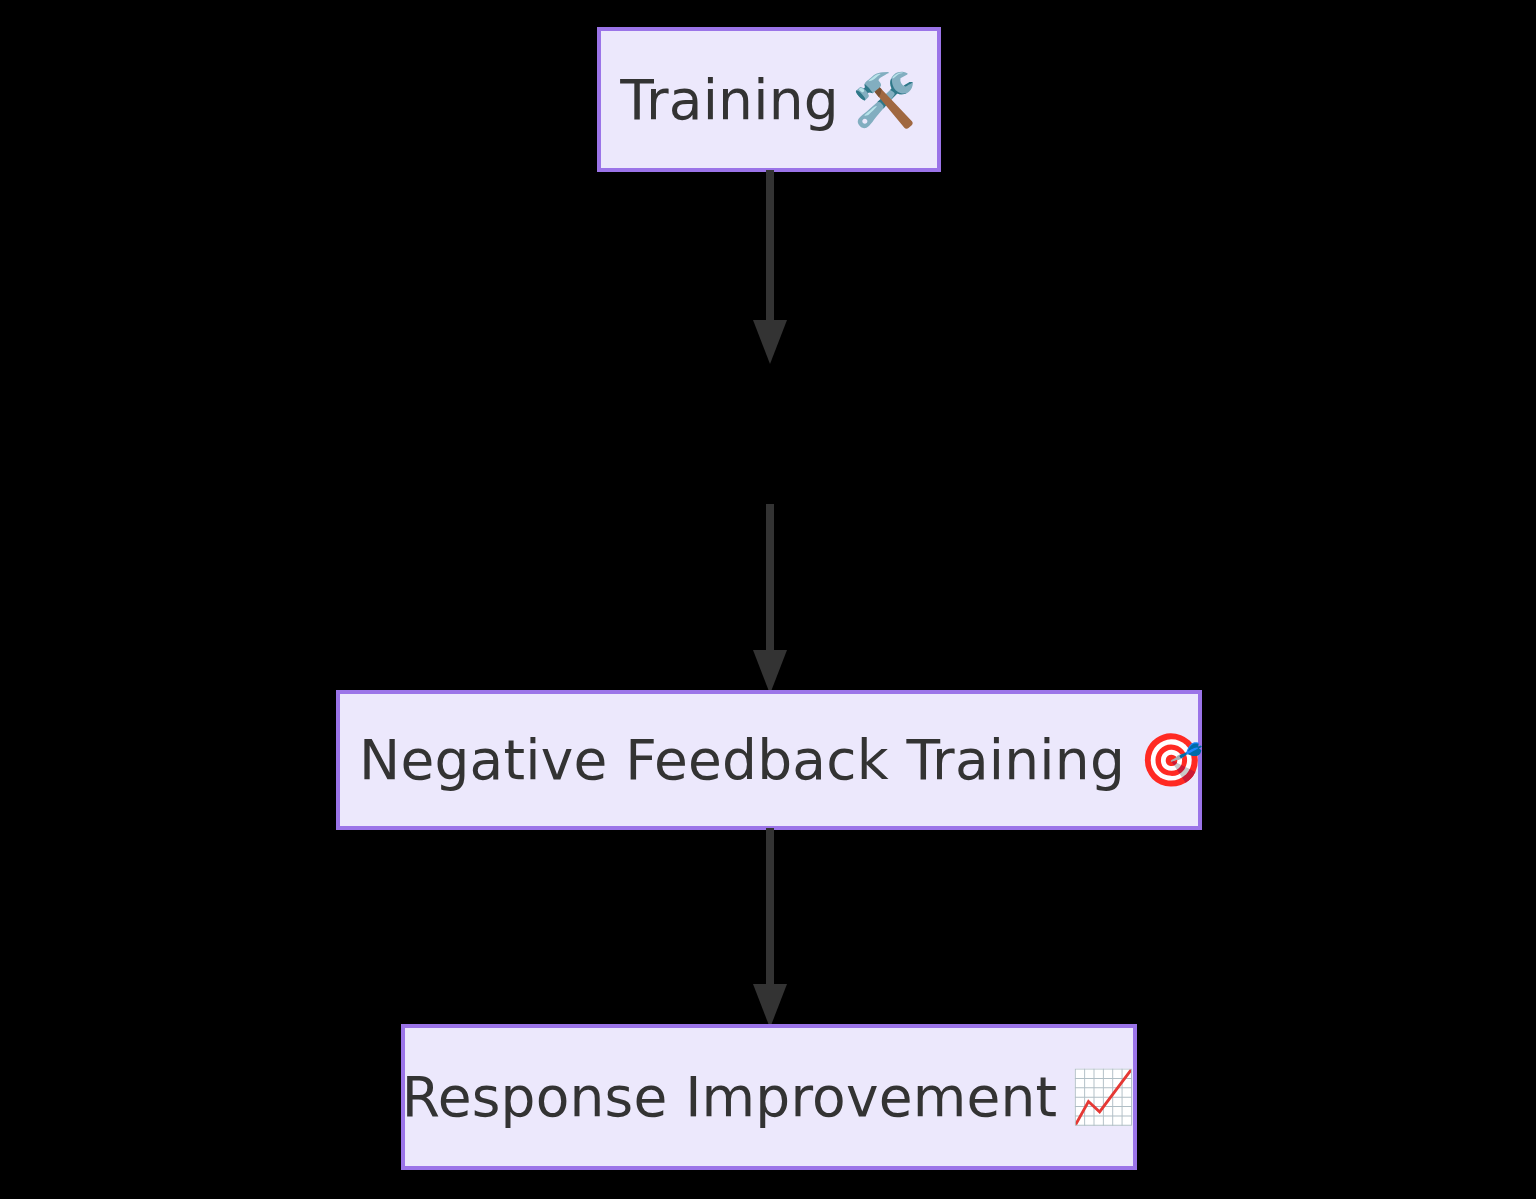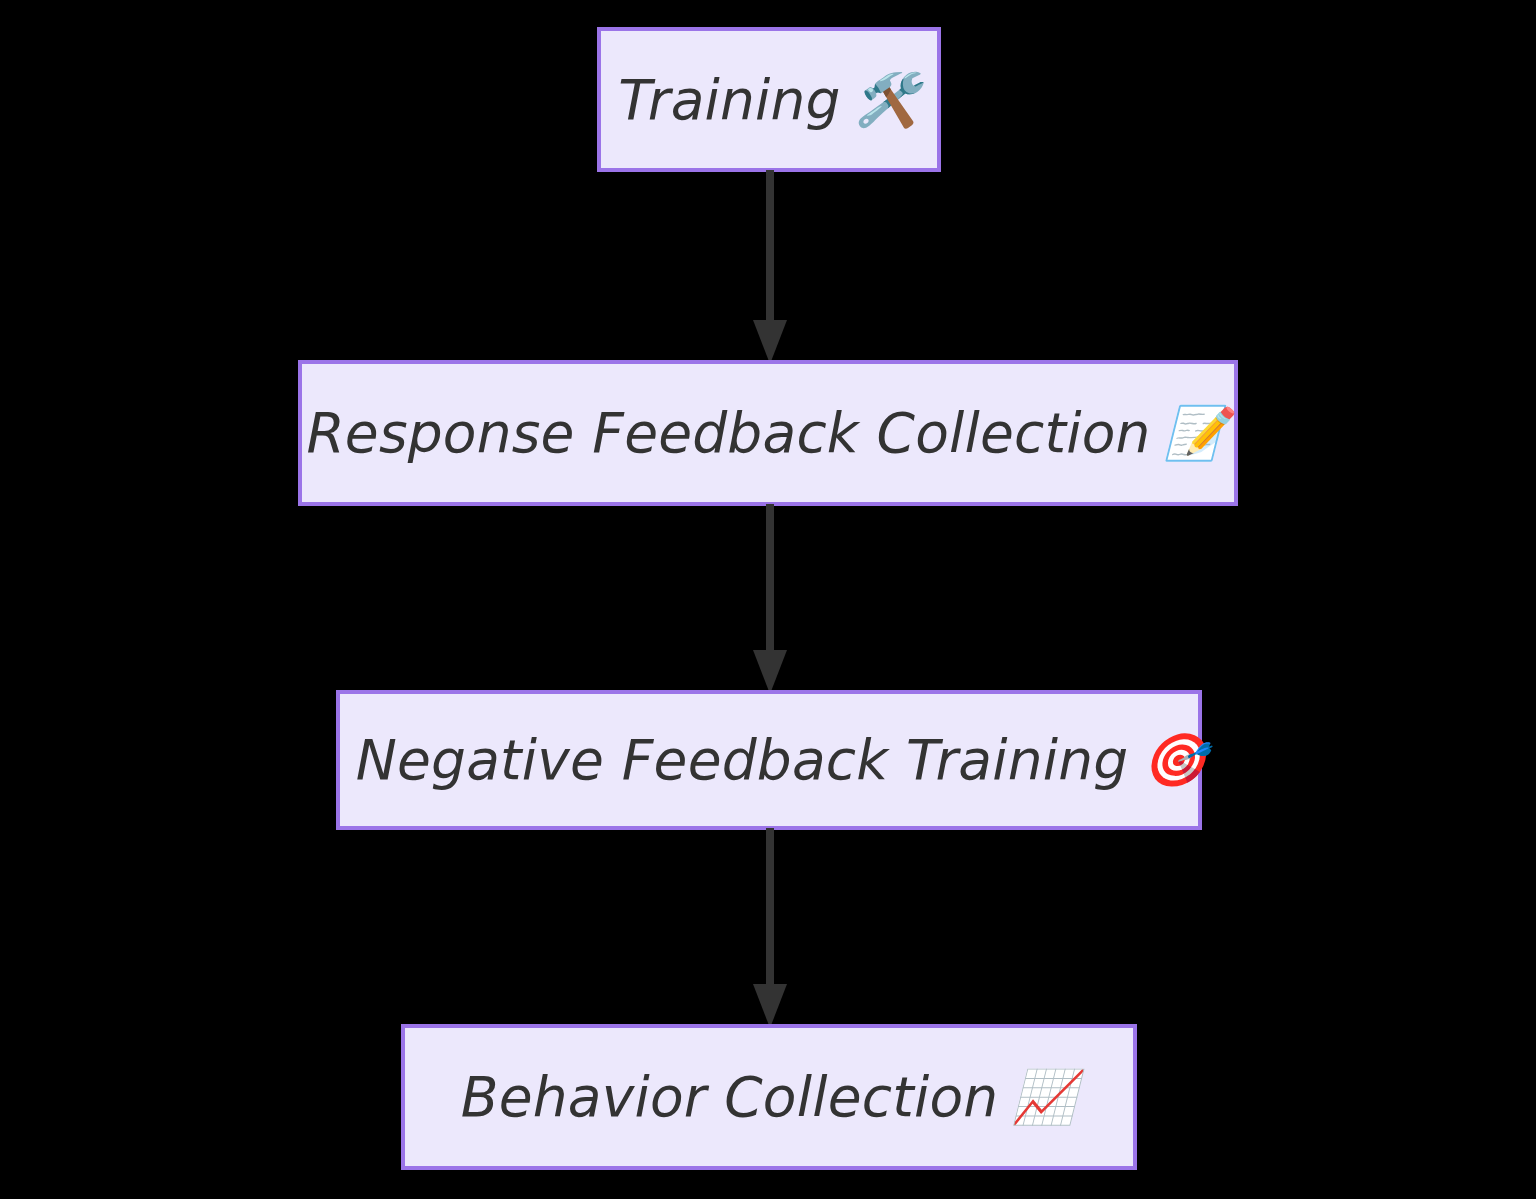--- a/index.html
+++ b/index.html
@@ -7,21 +7,20 @@
     padding: 0;
     background: #000000;
   }
   #canvas {
     position: relative;
     width: 1392px;
     height: 1199px;
     background: #000000;
     overflow: hidden;
     font-family: "DejaVu Sans", sans-serif;
-    font-style: italic;
   }
   .node {
     position: absolute;
     box-sizing: border-box;
     background: #ECE8FC;
     border: 4px solid #9B74E8;
     display: flex;
     align-items: center;
     justify-content: center;
     color: #333333;
@@ -66,24 +65,20 @@
     <span class="node-emoji">🛠️</span>
   </div>
 
   <div class="edge" id="edge-1">
     <svg width="50" height="194" viewBox="0 0 50 194" xmlns="http://www.w3.org/2000/svg">
       <line x1="25" y1="0" x2="25" y2="152" stroke="#333333" stroke-width="8"></line>
       <polygon points="8,150 42,150 25,194" fill="#333333"></polygon>
     </svg>
   </div>
 
-  <div class="node" id="node-2">
-    <span class="node-label">Response Feedback Collection</span>
-    <span class="node-emoji">📝</span>
-  </div>
 
   <div class="edge" id="edge-2">
     <svg width="50" height="190" viewBox="0 0 50 190" xmlns="http://www.w3.org/2000/svg">
       <line x1="25" y1="0" x2="25" y2="148" stroke="#333333" stroke-width="8"></line>
       <polygon points="8,146 42,146 25,190" fill="#333333"></polygon>
     </svg>
   </div>
 
   <div class="node" id="node-3">
     <span class="node-label">Negative Feedback Training</span>
@@ -91,17 +86,17 @@
   </div>
 
   <div class="edge" id="edge-3">
     <svg width="50" height="200" viewBox="0 0 50 200" xmlns="http://www.w3.org/2000/svg">
       <line x1="25" y1="0" x2="25" y2="158" stroke="#333333" stroke-width="8"></line>
       <polygon points="8,156 42,156 25,200" fill="#333333"></polygon>
     </svg>
   </div>
 
   <div class="node" id="node-4">
-    <span class="node-label">Behavior Collection</span>
+    <span class="node-label">Response Improvement</span>
     <span class="node-emoji">📈</span>
   </div>
 
 </div>
 
 </body></html>

